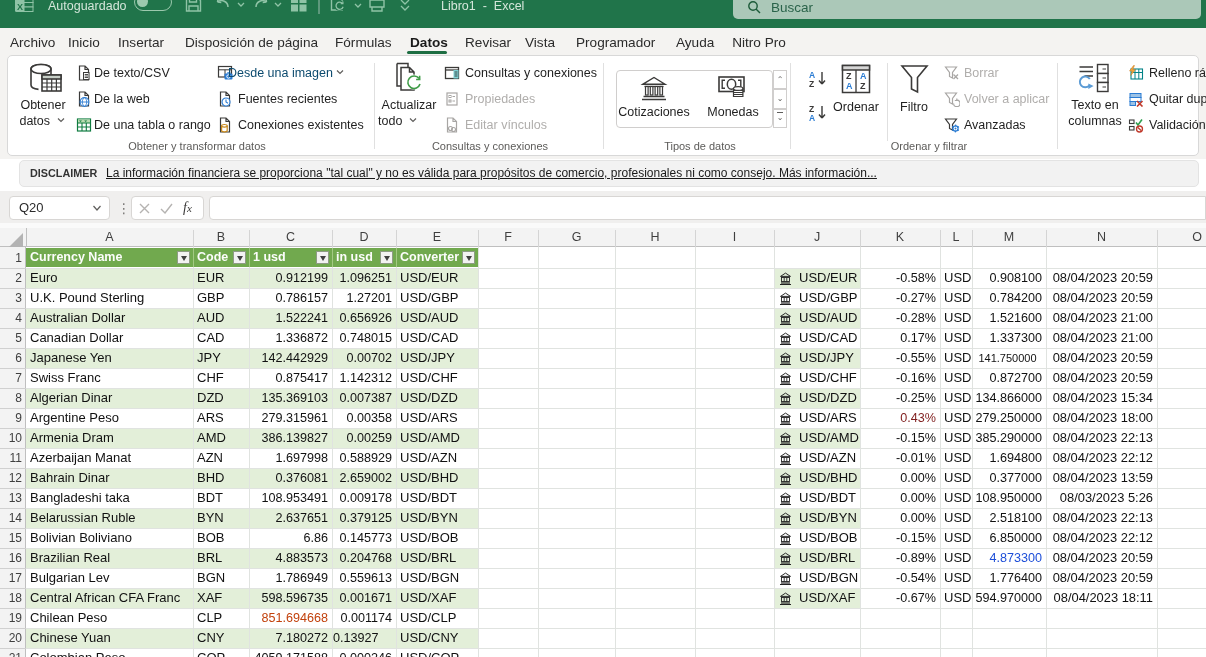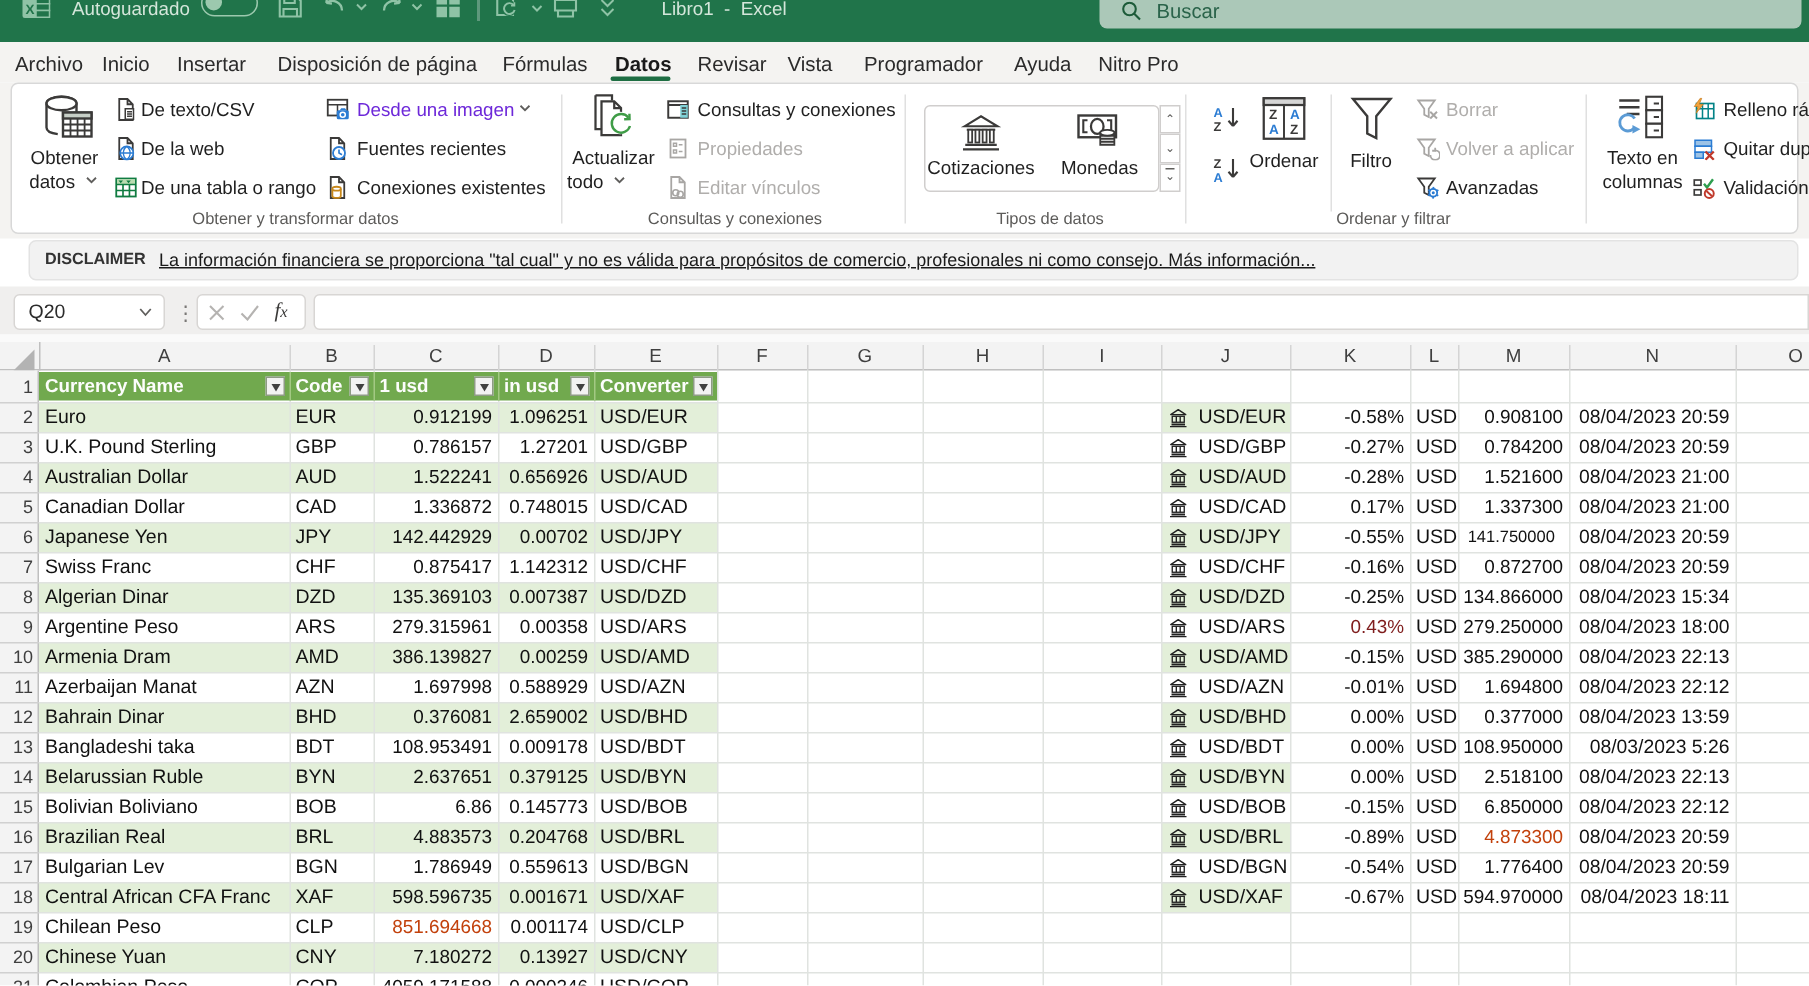--- a/index.html
+++ b/index.html
@@ -101,21 +101,21 @@
       <path d="M8.2 3.4 l1.5 1.7 l1.5 -1.7 Z" fill="#107c41"></path>
     </svg></div>
 <div style="position:absolute;left:94px;top:116px;height:18px;line-height:18px;font-size:12.5px;color:#1f1f1f;white-space:nowrap">De una tabla o rango</div>
 <div style="position:absolute;left:217px;top:65px;width:16px;height:16px"><svg width="16" height="16" viewBox="0 0 16 16">
       <rect x="1.5" y="1.5" width="13" height="10.5" fill="#fff" stroke="#3b3a39" stroke-width="1.2"></rect>
       <path d="M1.5 4.8 H14.5 M8 4.8 V12" stroke="#3b3a39" stroke-width="1"></path>
       <rect x="7.5" y="8.5" width="8" height="6" rx="1" fill="#2b7cd3"></rect>
       <path d="M9.5 8.5 l1 -1.3 h2.5 l1 1.3" fill="#2b7cd3"></path>
       <circle cx="11.5" cy="11.5" r="1.7" fill="none" stroke="#fff" stroke-width="1"></circle>
     </svg></div>
-<div style="position:absolute;left:238px;top:64px;height:18px;line-height:18px;font-size:12.5px;color:#6d28d9;white-space:nowrap">Desde una imagen<svg width="13" height="12" viewBox="0 0 13 12" style="vertical-align:-1px">
+<div style="position:absolute;left:228px;top:64px;height:18px;line-height:18px;font-size:12.5px;color:#0c4a6e;white-space:nowrap">Desde una imagen<svg width="13" height="12" viewBox="0 0 13 12" style="vertical-align:-1px">
       <path d="M4 4.5 l3 3 l3 -3" stroke="#5f5e5c" stroke-width="1.2" fill="none"></path>
     </svg></div>
 <div style="position:absolute;left:217px;top:91px;width:16px;height:16px"><svg width="16" height="16" viewBox="0 0 16 16">
       <path d="M3.5 1 H9 L12.5 4.5 V15 H3.5 Z M9 1 V4.5 H12.5" stroke="#3b3a39" stroke-width="1.2" fill="#fff"></path>
       <circle cx="9" cy="11" r="4" fill="#fff" stroke="#2b7cd3" stroke-width="1.2"></circle>
       <path d="M9 8.6 V11 L11 12.2" stroke="#2b7cd3" stroke-width="1.1" fill="none"></path>
     </svg></div>
 <div style="position:absolute;left:238px;top:90px;height:18px;line-height:18px;font-size:12.5px;color:#1f1f1f;white-space:nowrap">Fuentes recientes</div>
 <div style="position:absolute;left:217px;top:117px;width:16px;height:16px"><svg width="16" height="16" viewBox="0 0 16 16">
       <path d="M3.5 1 H9 L12.5 4.5 V15 H3.5 Z M9 1 V4.5 H12.5" stroke="#3b3a39" stroke-width="1.2" fill="#fff"></path>
@@ -748,21 +748,21 @@
         <rect x="2.5" y="5.5" width="8" height="4" stroke="#222" stroke-width="0.9" fill="none"></rect>
         <path d="M5.2 5.5 V9.5 M7.8 5.5 V9.5" stroke="#222" stroke-width="0.9"></path>
         <path d="M2 11 H11" stroke="#222" stroke-width="1.2"></path>
         <path d="M1 12.5 H12" stroke="#222" stroke-width="1"></path>
       </svg>
     </span>
   </div>
 <div style="position:absolute;left:799px;top:548px;height:20px;line-height:20px;font-size:13px;color:#111">USD/BRL</div>
 <div style="position:absolute;left:861px;top:548px;width:75px;height:20px;line-height:20px;font-size:12.6px;color:#111;text-align:right">-0.89%</div>
 <div style="position:absolute;left:944px;top:548px;height:20px;line-height:20px;font-size:13px;color:#111">USD</div>
-<div style="position:absolute;left:973px;top:548px;width:69px;height:20px;line-height:20px;font-size:12.6px;color:#c2410c;text-align:right">4.873300</div>
+<div style="position:absolute;left:973px;top:548px;width:69px;height:20px;line-height:20px;font-size:12.6px;color:#1d4ed8;text-align:right">4.873300</div>
 <div style="position:absolute;left:1047px;top:548px;width:106px;height:20px;line-height:20px;font-size:12.9px;color:#111;text-align:right">08/04/2023 20:59</div>
 <div style="position:absolute;left:30px;top:568px;width:160px;height:20px;line-height:20px;font-size:13px;color:#111;white-space:nowrap;overflow:hidden">Bulgarian Lev</div>
 <div style="position:absolute;left:197px;top:568px;height:20px;line-height:20px;font-size:13px;color:#111">BGN</div>
 <div style="position:absolute;left:250px;top:568px;width:78px;height:20px;line-height:20px;font-size:12.6px;color:#111;text-align:right">1.786949</div>
 <div style="position:absolute;left:333px;top:568px;width:59px;height:20px;line-height:20px;font-size:12.6px;color:#111;text-align:right">0.559613</div>
 <div style="position:absolute;left:400px;top:568px;height:20px;line-height:20px;font-size:13px;color:#111">USD/BGN</div>
 <div style="position:absolute;left:779px;top:568px;width:13px;height:20px">
     <span style="position:relative;display:block;width:12px;height:12px;top:4px">
       <svg width="13" height="13" viewBox="0 0 13 13" style="position:absolute;left:0;top:0">
         <path d="M1.5 4.4 L6.5 1.1 L11.5 4.4 Z" stroke="#222" stroke-width="0.95" fill="none" stroke-linejoin="round"></path>
@@ -800,18 +800,18 @@
 <div style="position:absolute;left:973px;top:588px;width:69px;height:20px;line-height:20px;font-size:12.6px;color:#111;text-align:right">594.970000</div>
 <div style="position:absolute;left:1047px;top:588px;width:106px;height:20px;line-height:20px;font-size:12.9px;color:#111;text-align:right">08/04/2023 18:11</div>
 <div style="position:absolute;left:30px;top:608px;width:160px;height:20px;line-height:20px;font-size:13px;color:#111;white-space:nowrap;overflow:hidden">Chilean Peso</div>
 <div style="position:absolute;left:197px;top:608px;height:20px;line-height:20px;font-size:13px;color:#111">CLP</div>
 <div style="position:absolute;left:250px;top:608px;width:78px;height:20px;line-height:20px;font-size:12.6px;color:#c2410c;text-align:right">851.694668</div>
 <div style="position:absolute;left:333px;top:608px;width:59px;height:20px;line-height:20px;font-size:12.6px;color:#111;text-align:right">0.001174</div>
 <div style="position:absolute;left:400px;top:608px;height:20px;line-height:20px;font-size:13px;color:#111">USD/CLP</div>
 <div style="position:absolute;left:30px;top:628px;width:160px;height:20px;line-height:20px;font-size:13px;color:#111;white-space:nowrap;overflow:hidden">Chinese Yuan</div>
 <div style="position:absolute;left:197px;top:628px;height:20px;line-height:20px;font-size:13px;color:#111">CNY</div>
 <div style="position:absolute;left:250px;top:628px;width:78px;height:20px;line-height:20px;font-size:12.6px;color:#111;text-align:right">7.180272</div>
-<div style="position:absolute;left:333px;top:628px;width:59px;height:30px;line-height:20px;font-size:12.6px;color:#111;text-align:right">0.13927</div>
+<div style="position:absolute;left:333px;top:628px;width:59px;height:30px;line-height:20px;font-size:12.6px;color:#111;text-align:left">0.13927</div>
 <div style="position:absolute;left:400px;top:628px;height:20px;line-height:20px;font-size:13px;color:#111">USD/CNY</div>
 <div style="position:absolute;left:30px;top:648px;width:160px;height:20px;line-height:20px;font-size:13px;color:#111;white-space:nowrap;overflow:hidden">Colombian Peso</div>
 <div style="position:absolute;left:197px;top:648px;height:20px;line-height:20px;font-size:13px;color:#111">COP</div>
 <div style="position:absolute;left:250px;top:648px;width:78px;height:20px;line-height:20px;font-size:12.6px;color:#111;text-align:right">4059.171588</div>
 <div style="position:absolute;left:333px;top:648px;width:59px;height:20px;line-height:20px;font-size:12.6px;color:#111;text-align:right">0.000246</div>
 <div style="position:absolute;left:400px;top:648px;height:20px;line-height:20px;font-size:13px;color:#111">USD/COP</div>
 </body></html>

